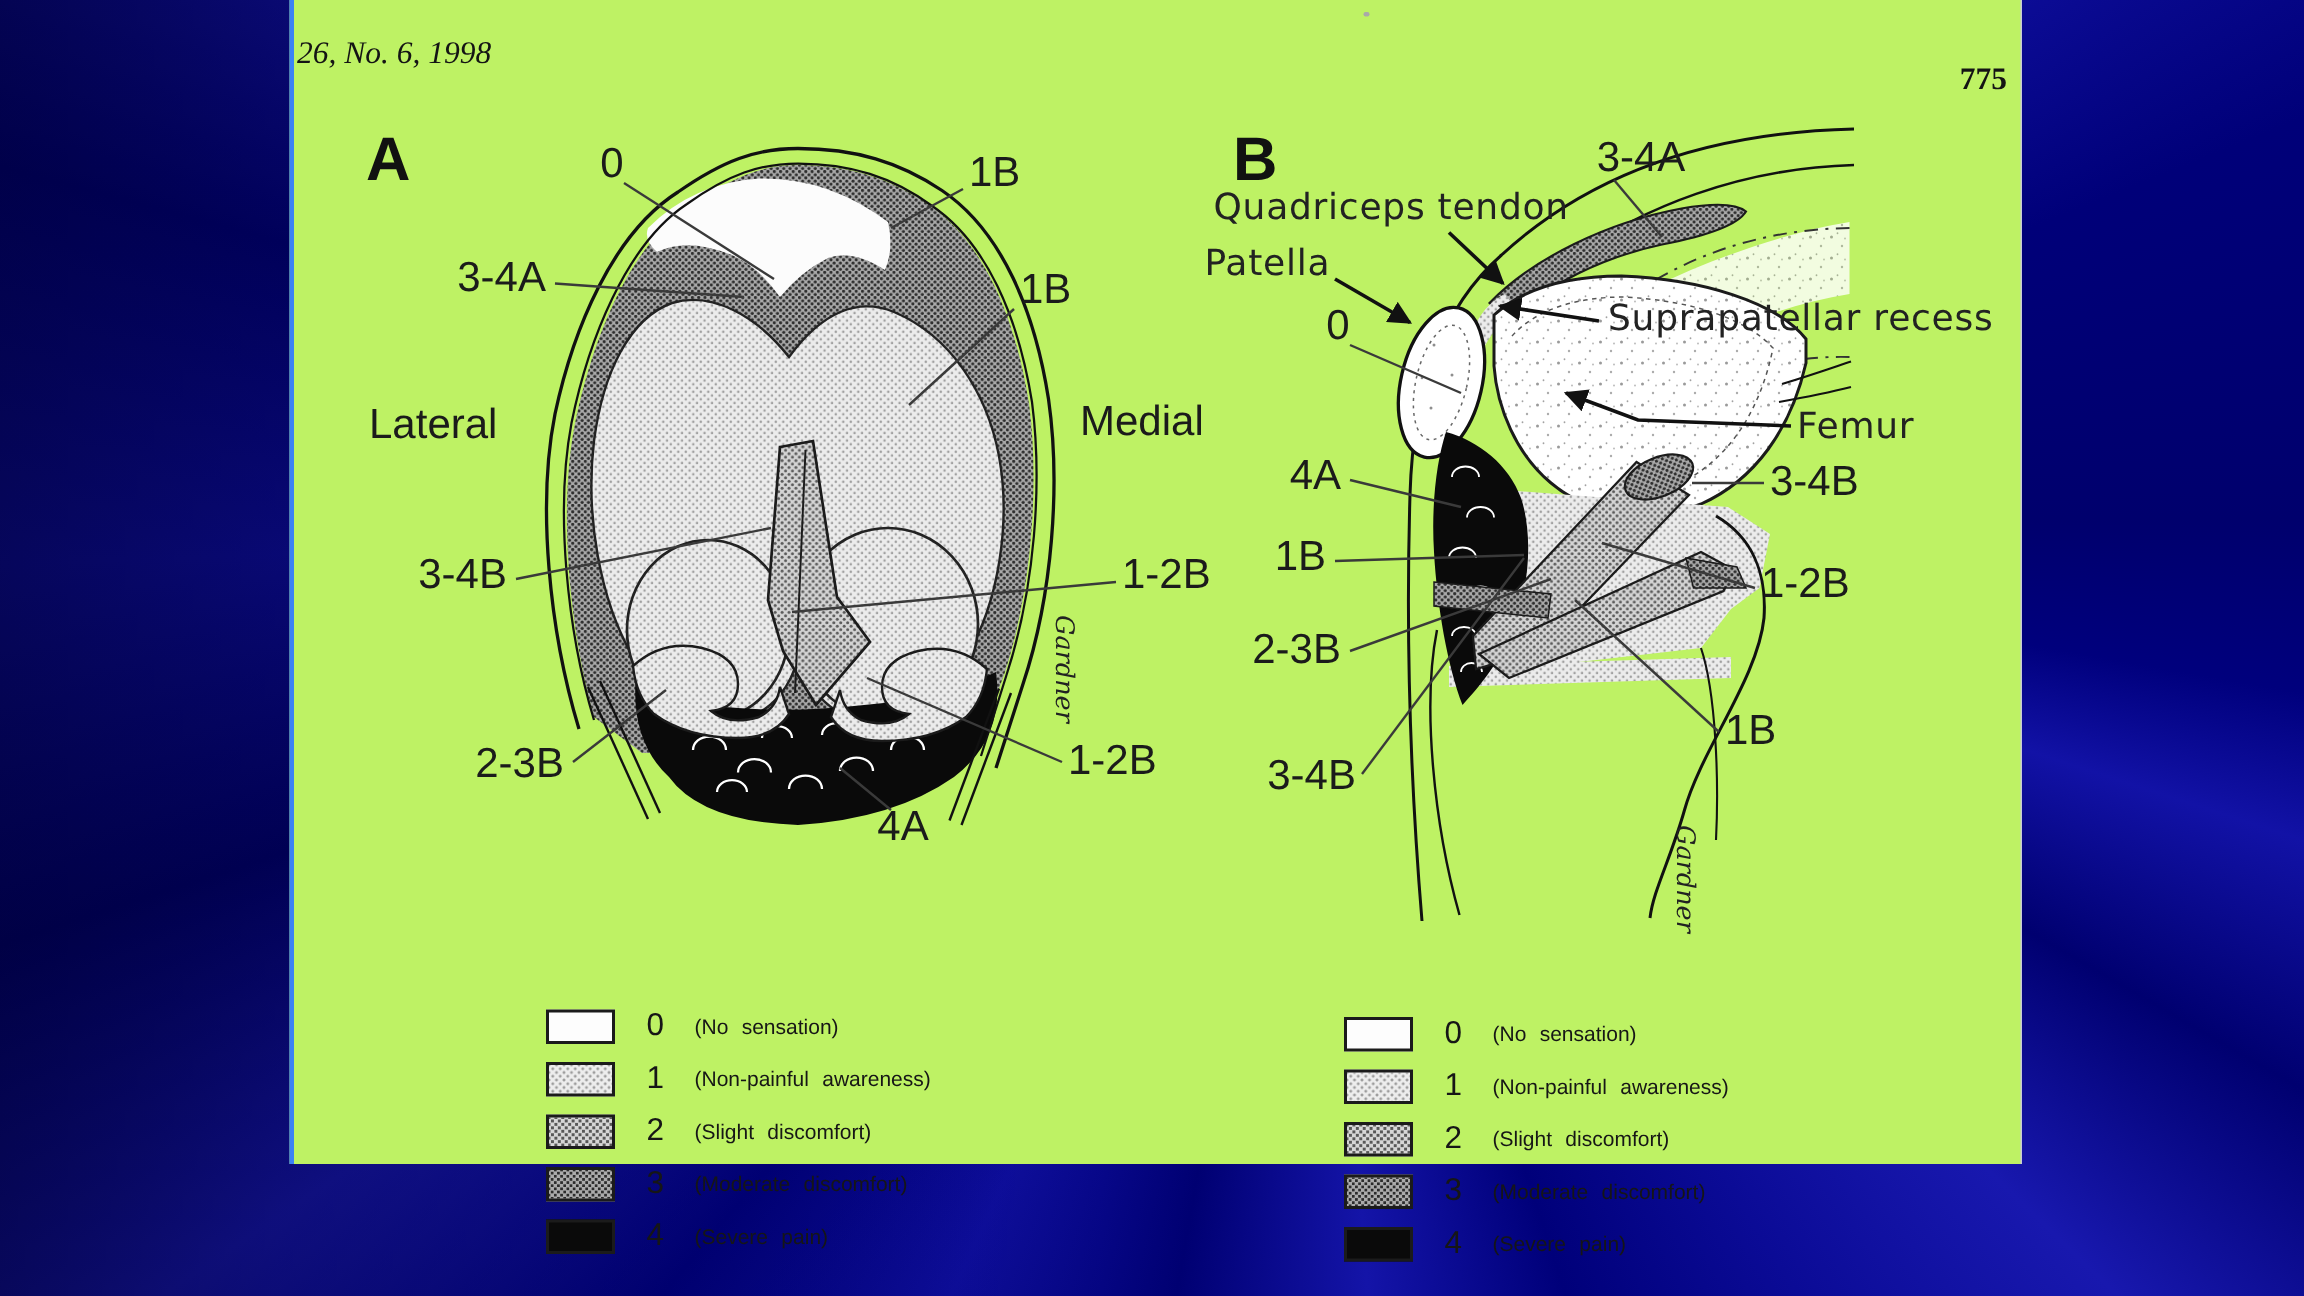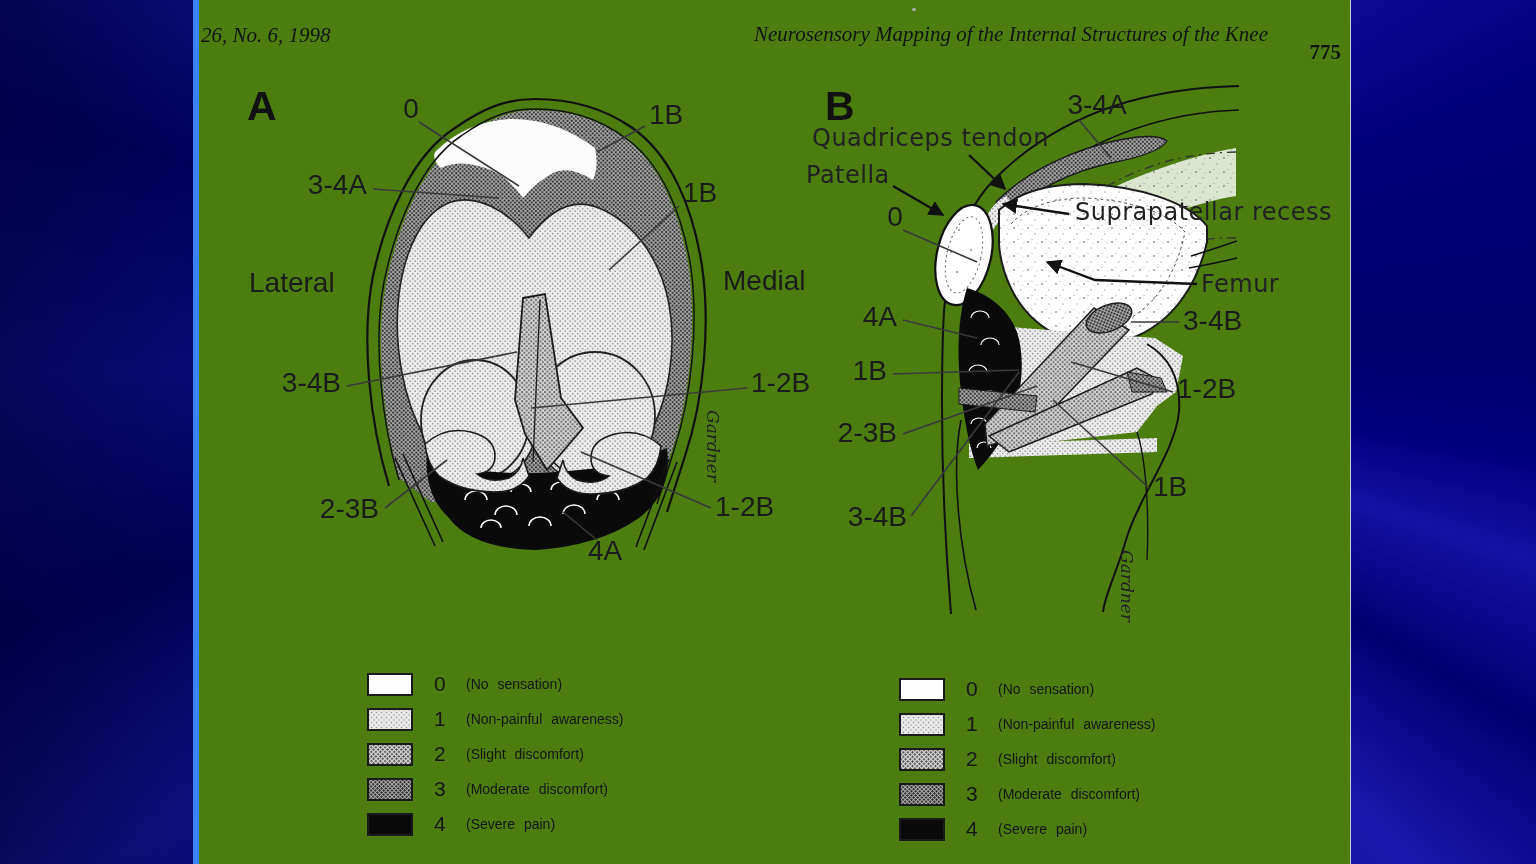--- a/index.html
+++ b/index.html
@@ -13,22 +13,22 @@
     background:
       linear-gradient(90deg, rgba(0,0,38,.55) 0%, rgba(0,0,38,.35) 12%, rgba(0,0,0,0) 48%),
       conic-gradient(from 90deg at 57% 40%,
         #00006d 0deg,#00007d 10deg,#1212a6 18deg,#000070 30deg,#1818ae 44deg,
         #0b0b96 58deg,#00007a 72deg,#1414a8 86deg,#000072 100deg,#0e0e9e 115deg,
         #000080 130deg,#1616aa 146deg,#00006b 162deg,#0d0d9c 178deg,#000076 195deg,
         #1515a9 212deg,#00006f 230deg,#10109a 248deg,#000081 266deg,#1313a5 284deg,
         #00006c 302deg,#0f0f9d 320deg,#000079 338deg,#00006d 360deg);
   }
   .panel{
-    position:absolute;left:193px;top:0;width:1151px;height:864px;
-    background:#4d7c0f;border-left:6px solid #3b82f6;border-right:1px solid #c9c9d8;
+    position:absolute;left:193px;top:0;width:1151px;height:776px;
+    background:#bef264;border-left:3px solid #3b82f6;border-right:1px solid #c9c9d8;
   }
   .hdr-vol{
     position:absolute;left:2px;top:23px;
     font-family:"Liberation Serif",serif;font-style:italic;font-size:21px;color:#141414;
     white-space:nowrap;
   }
   .hdr-title{
     position:absolute;right:82px;top:22px;
     font-family:"Liberation Serif",serif;font-style:italic;font-size:21px;color:#141414;
     white-space:nowrap;
@@ -66,21 +66,20 @@
   .lg{font-size:21px;color:#161616;width:22px;margin-right:10px;text-align:left;}
   .ld{font-size:14px;color:#161616;word-spacing:5px;white-space:nowrap;}
 </style>
 </head>
 <body>
 
 <div class="bg"></div>
 
 <div class="panel">
   <div class="hdr-vol">26, No. 6, 1998</div>
-  <div class="hdr-title">Neurosensory Mapping of the Internal Structures of the Knee</div>
   <div class="hdr-page">775</div>
   <div class="scan-dot"></div>
 
   <svg class="fig" width="1151" height="864" viewBox="0 0 1151 864">
     <defs>
       <pattern id="p1" width="5" height="5" patternUnits="userSpaceOnUse">
         <rect width="5" height="5" fill="#ececec"></rect>
         <circle cx="1.2" cy="1.2" r="0.85" fill="#a0a0a0"></circle>
         <circle cx="3.7" cy="3.7" r="0.85" fill="#a0a0a0"></circle>
       </pattern>

